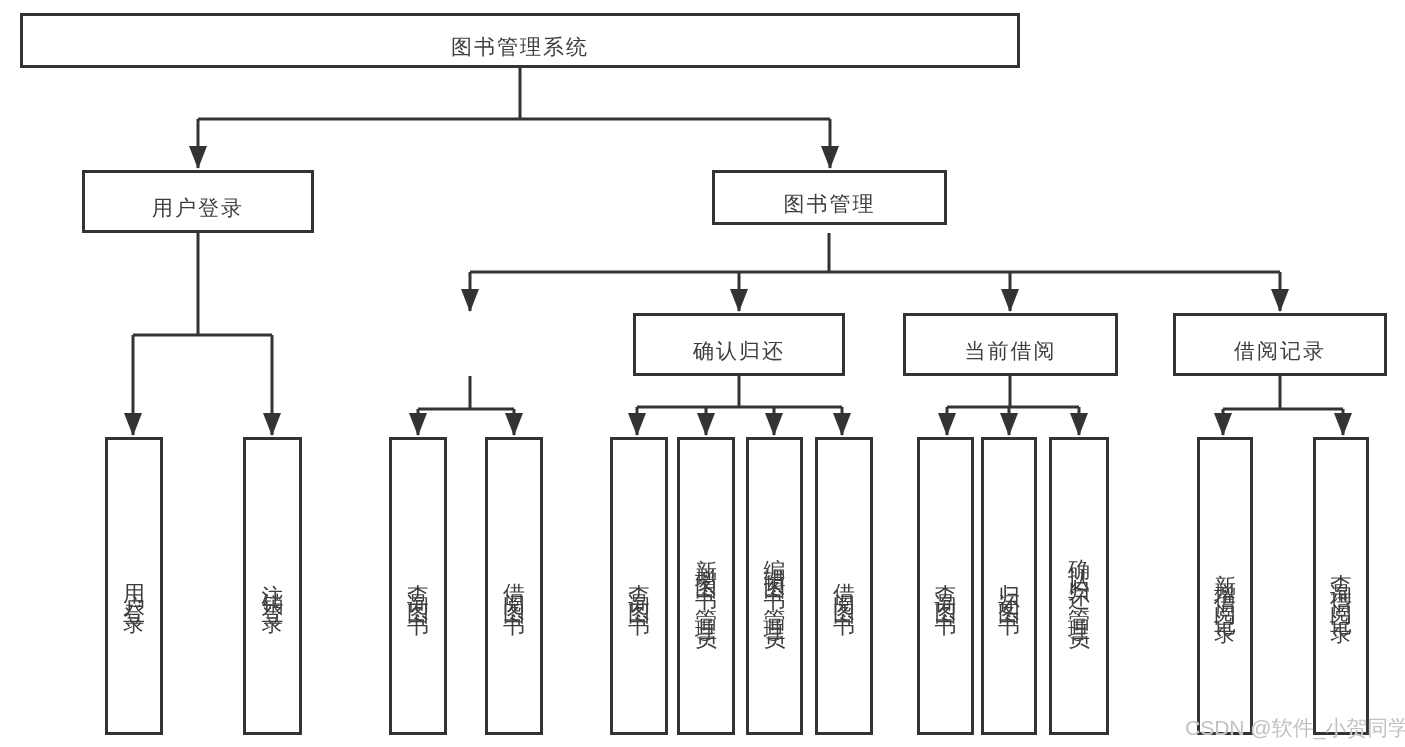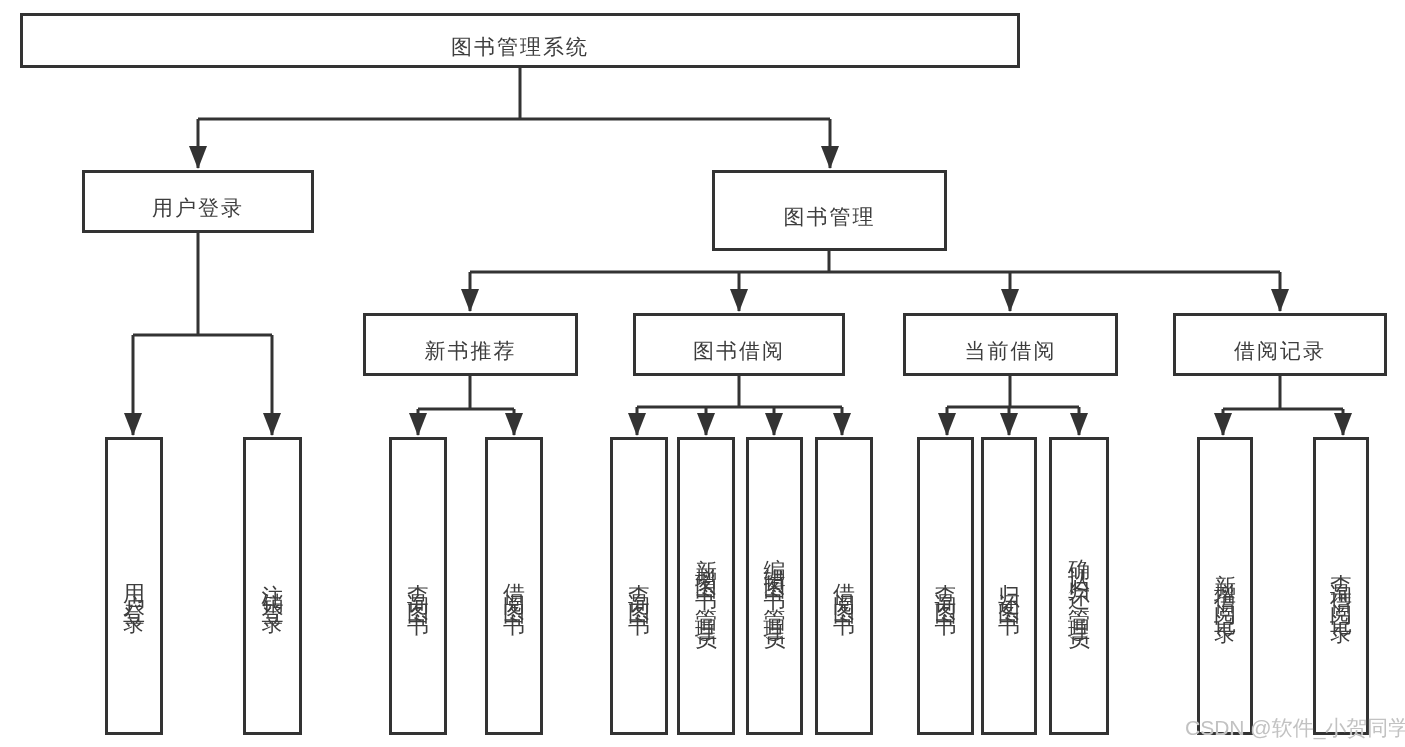--- a/index.html
+++ b/index.html
@@ -40,21 +40,21 @@
   .vlabel {
     writing-mode: vertical-rl;
     text-orientation: mixed;
     font-size: 22px;
     letter-spacing: 10px;
     line-height: 1;
     white-space: nowrap;
   }
   .root-box    { left: 20px;  top: 13px;  width: 1000px; height: 55px; }
   .lv2-a       { left: 82px;  top: 170px; width: 232px;  height: 63px; }
-  .lv2-b       { left: 712px; top: 170px; width: 235px;  height: 81px; }
+  .lv2-b       { left: 712px; top: 170px; width: 235px;  height: 55px; }
   .lv3-0       { left: 363px; top: 313px; width: 215px;  height: 63px; }
   .lv3-1       { left: 633px; top: 313px; width: 212px;  height: 63px; }
   .lv3-2       { left: 903px; top: 313px; width: 215px;  height: 63px; }
   .lv3-3       { left: 1173px;top: 313px; width: 214px;  height: 63px; }
   .vb          { top: 437px;  height: 298px; }
   .vb-0  { left: 105px;  width: 58px; }
   .vb-1  { left: 243px;  width: 59px; }
   .vb-2  { left: 389px;  width: 58px; }
   .vb-3  { left: 485px;  width: 58px; }
   .vb-4  { left: 610px;  width: 58px; }
@@ -129,25 +129,22 @@
     <span class="hlabel">图书管理系统</span>
   </div>
 
   <div class="node lv2-a">
     <span class="hlabel">用户登录</span>
   </div>
   <div class="node lv2-b">
     <span class="hlabel">图书管理</span>
   </div>
 
-  <div class="node lv3-0">
-    <span class="hlabel">新书推荐</span>
-  </div>
   <div class="node lv3-1">
-    <span class="hlabel">图书借阅</span>
+    <span class="hlabel">确认归还</span>
   </div>
   <div class="node lv3-3">
     <span class="hlabel">借阅记录</span>
   </div>
   <div class="node lv3-2">
     <span class="hlabel">当前借阅</span>
   </div>
 
   <div class="node vb vb-0">
     <span class="vlabel">用户登录</span>

